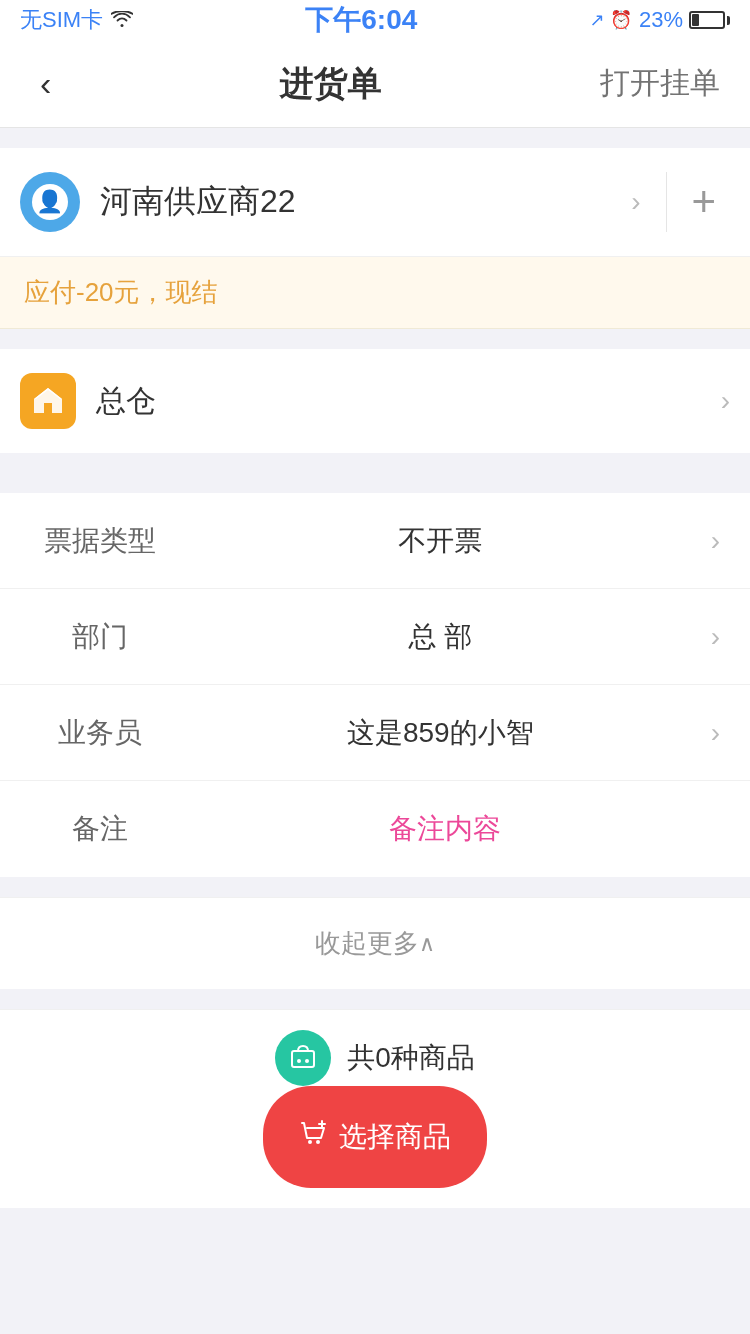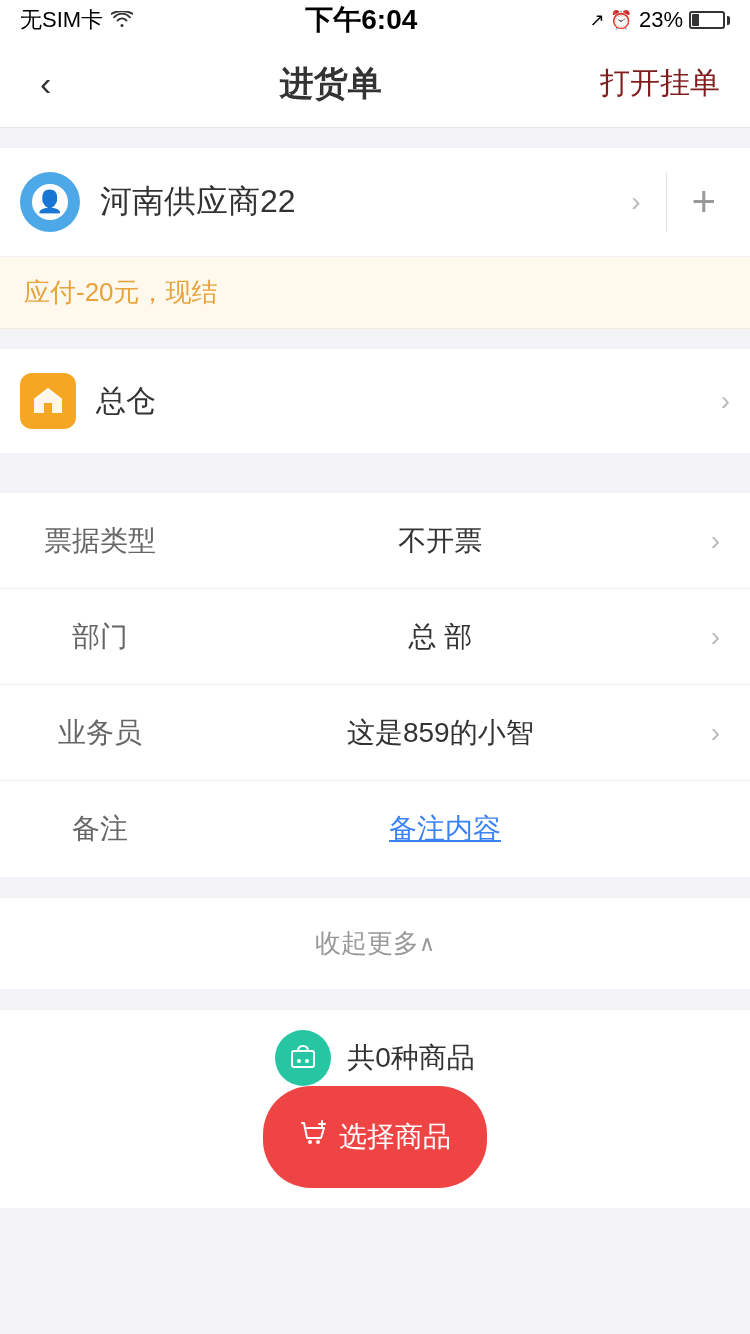--- a/index.html
+++ b/index.html
@@ -16,21 +16,21 @@
     
     .status-bar {
       width: 100%;
       height: 40px;
       background: #fff;
       display: flex;
       align-items: center;
       justify-content: space-between;
       padding: 1px 20px;
       font-size: 22px;
-      color: #000000;
+      color: #3b82f6;
     }
     .status-left { display: flex; align-items: center; gap: 8px; }
     .status-center { font-size: 28px; font-weight: 600; }
     .status-right { display: flex; align-items: center; gap: 6px; font-size: 22px; }
     .battery-box {
       display: inline-flex; align-items: center; gap: 2px;
     }
     .battery-body {
       width: 36px; height: 18px; border: 2px solid #333; border-radius: 3px;
       position: relative; display: flex; align-items: center; padding: 1px;
@@ -59,21 +59,21 @@
       cursor: pointer;
       padding: 10px;
     }
     .nav-title {
       font-size: 34px;
       font-weight: 600;
       color: #333;
     }
     .nav-action {
       font-size: 30px;
-      color: #7f1d1d;
+      color: #737373;
       cursor: pointer;
     }
 
     
     .section-gap {
       height: 20px;
       background: #f2f2f7;
     }
 
     
@@ -180,22 +180,21 @@
       color: #666;
       width: 140px;
       flex-shrink: 0;
     }
     .form-value {
       flex: 1;
       font-size: 28px;
       color: #333;
     }
     .form-placeholder {
-      color: #3b82f6;
-      text-decoration: underline;
+      color: #ec4899;
     }
     .form-chevron { font-size: 28px; color: #bbb; flex-shrink: 0; }
 
     
     .collapse-row {
       background: #fff;
       display: flex;
       align-items: center;
       justify-content: center;
       padding: 28px;

